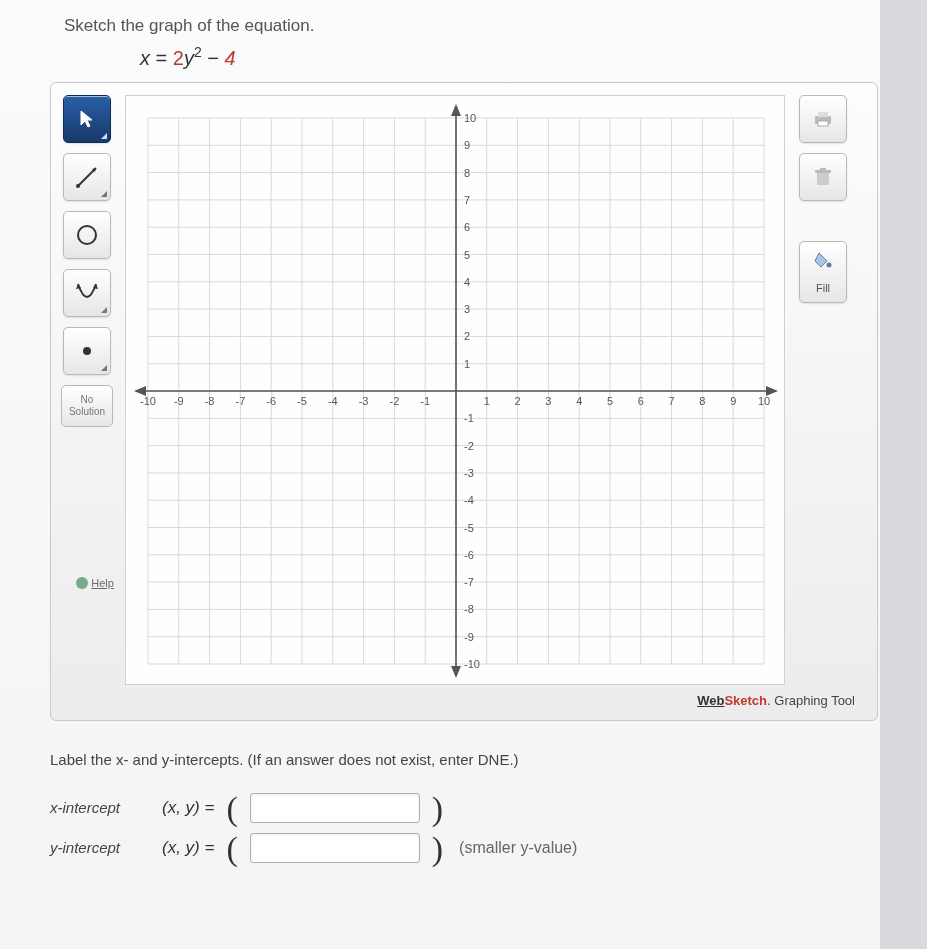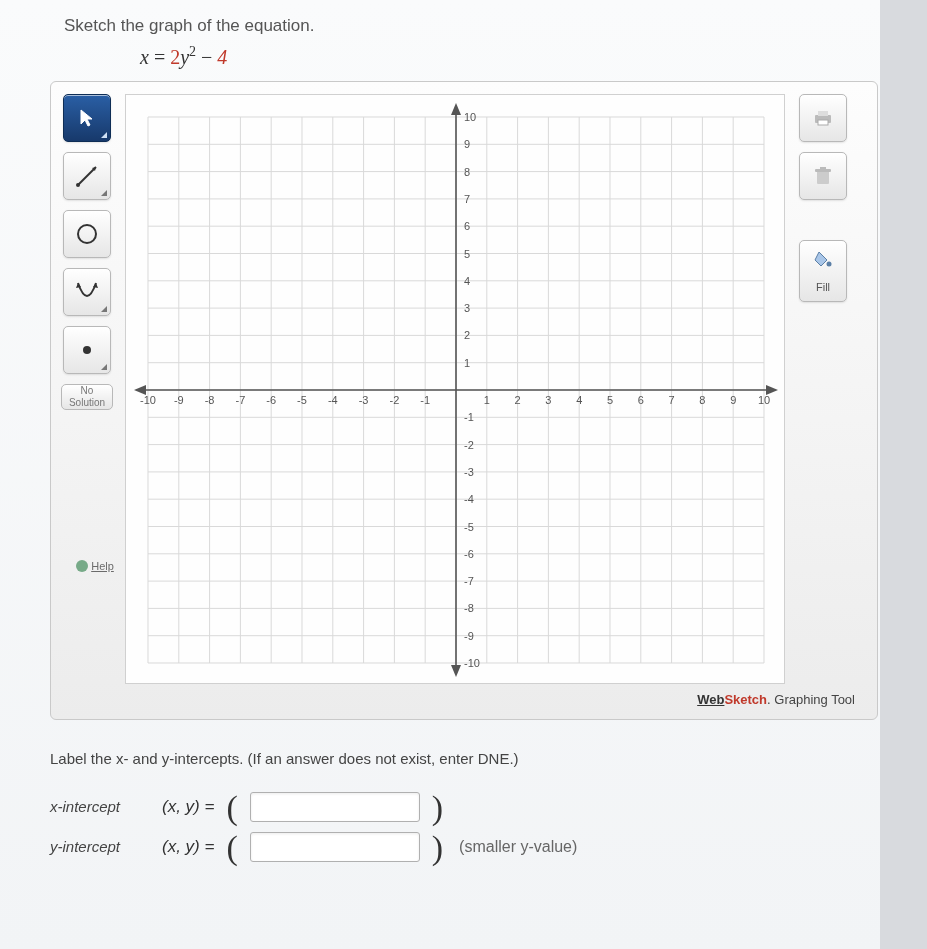--- a/index.html
+++ b/index.html
@@ -17,21 +17,21 @@
     background: linear-gradient(180deg, #fafbfc 0%, #f2f4f6 100%);
     width: 880px;
     min-height: 949px;
   }
   .instruction {
     color: #555;
     font-size: 17px;
     margin: 6px 0 8px 14px;
   }
   .equation {
-    font-family: Liberation Serif, serif;
+    font-family: Liberation Sans, sans-serif;
     font-style: italic;
     font-size: 20px;
     color: #333;
     margin: 4px 0 12px 90px;
   }
   .equation .coef { color: #c0392b; font-style: normal; }
   .equation .const { color: #c0392b; }
   .equation sup { font-size: 0.7em; vertical-align: super; font-style: normal; }
   .graph-box {
     border: 1px solid #c9c9c9;
@@ -71,21 +71,21 @@
     color:#fff;
   }
   .tool-btn .corner {
     position:absolute; right:3px; bottom:3px;
     width:0; height:0;
     border-left:6px solid transparent;
     border-bottom:6px solid #777;
   }
   .tool-btn.active .corner { border-bottom-color:#cfe0f5; }
   .nosol-btn {
-    width: 52px; height:26px;
+    width: 52px; height:42px;
     border: 1px solid #b8b8b8;
     border-radius: 5px;
     background: linear-gradient(180deg, #ffffff 0%, #e6e6e6 100%);
     font-size:10px; color:#777; text-align:center;
     display:flex; flex-direction:column; justify-content:center;
     line-height:1.2;
     cursor:pointer;
   }
   .help-link {
     font-size: 11px; color:#6b6b6b; margin-top: 140px;

